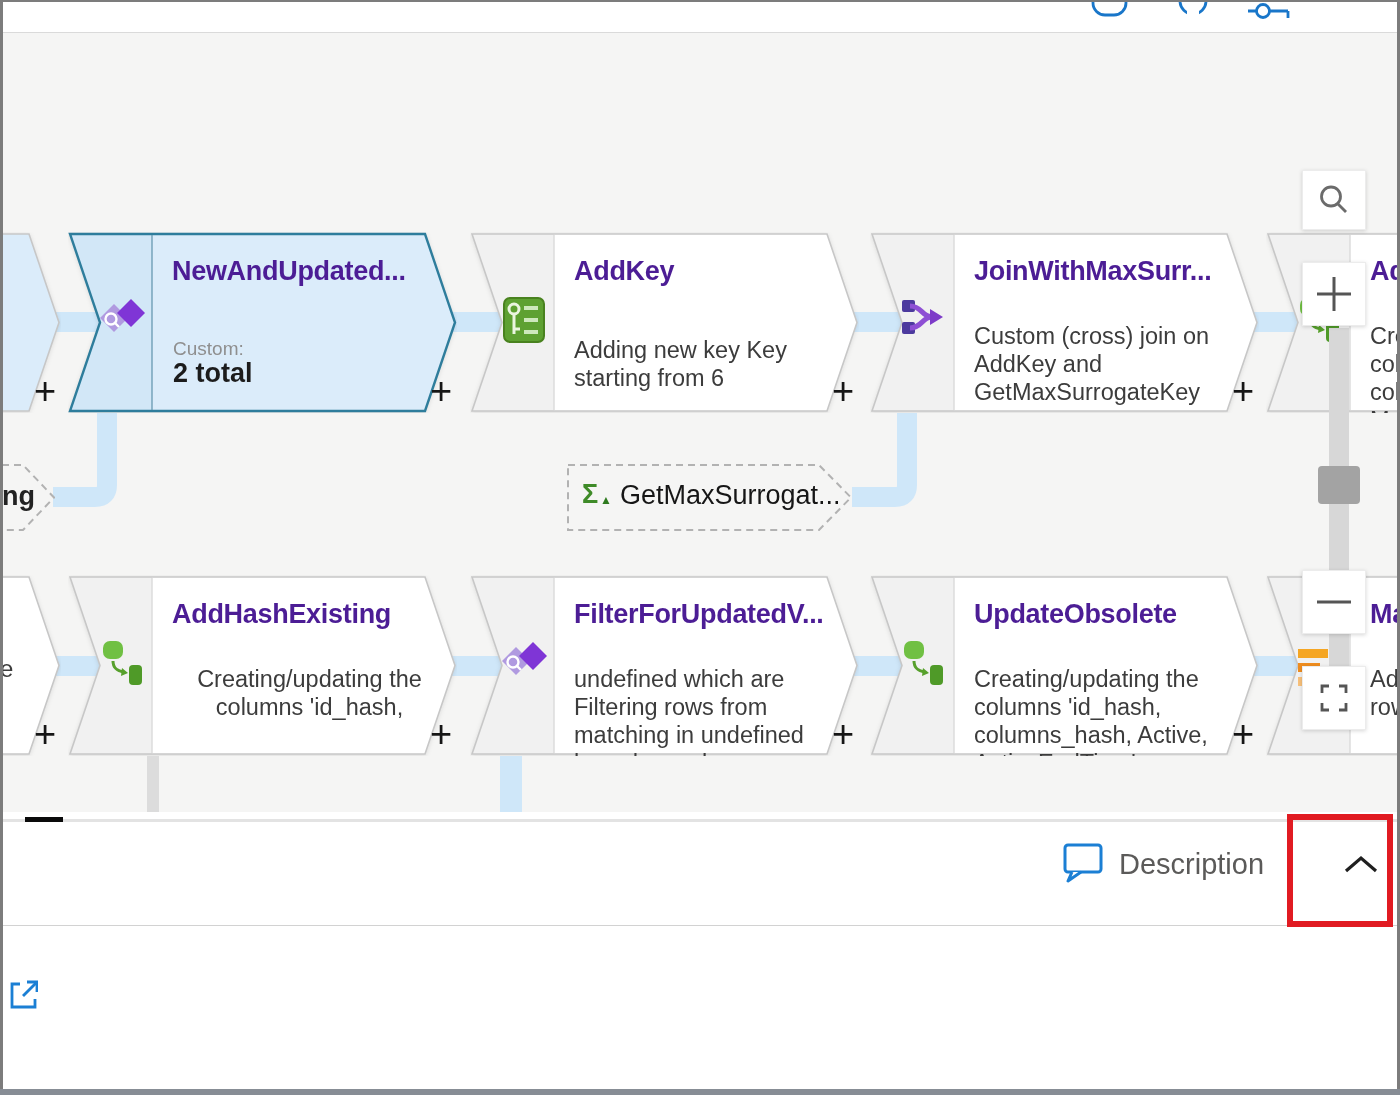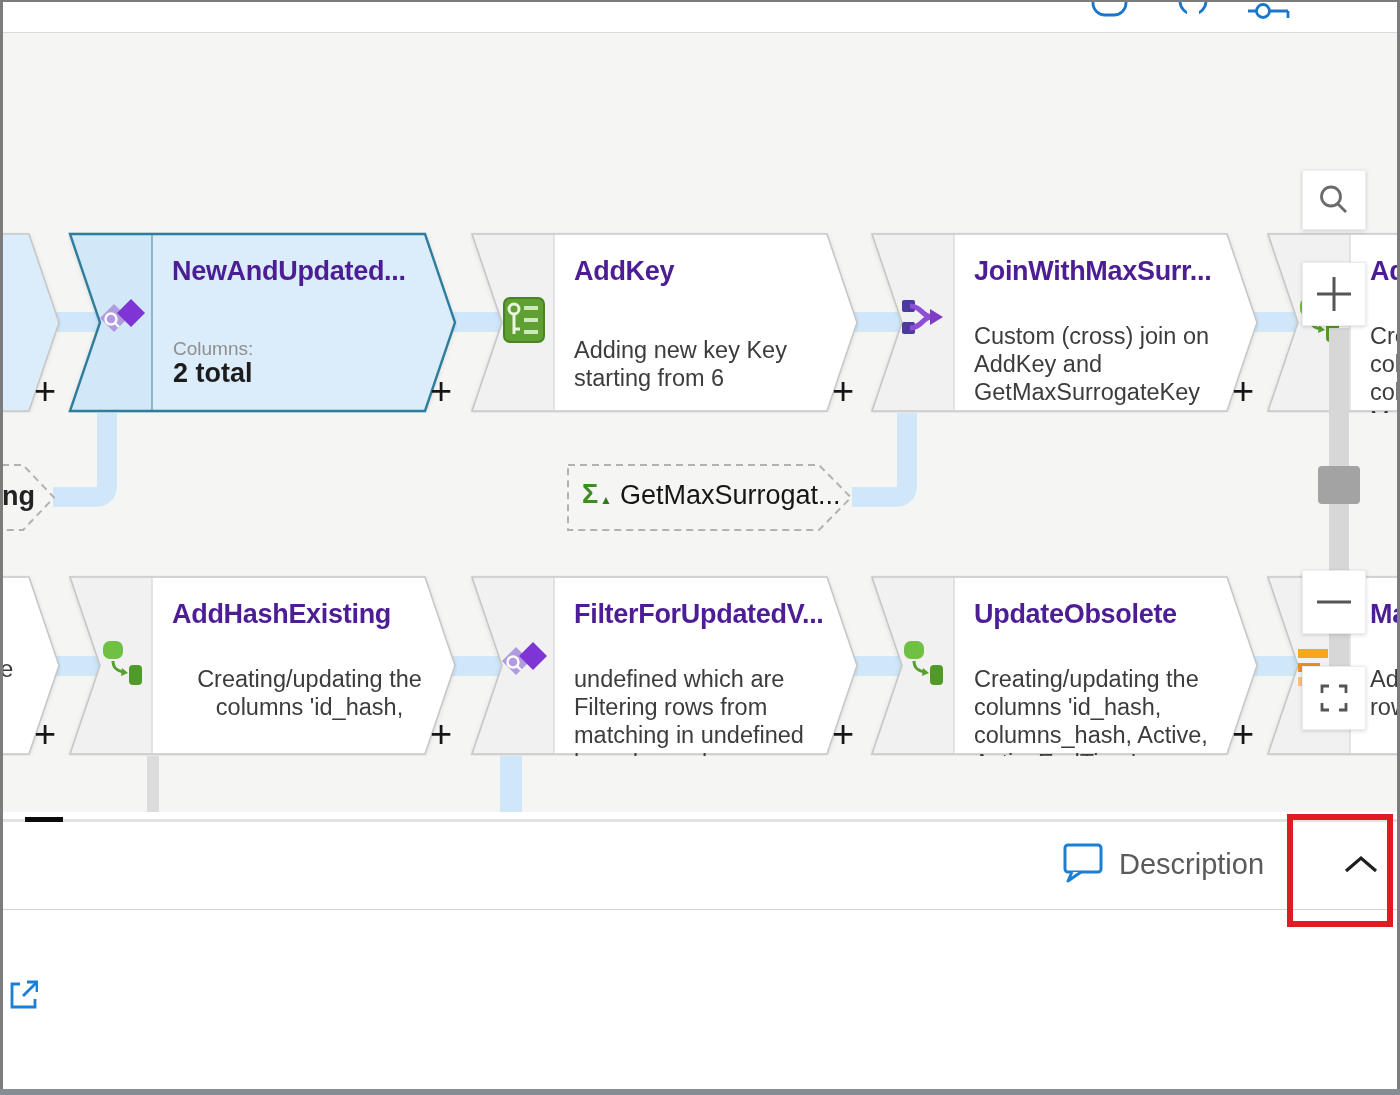--- a/index.html
+++ b/index.html
@@ -60,21 +60,21 @@
   .cbtn{position:absolute;left:1299px;width:64px;background:#fff;border:1px solid #ececec;
         box-shadow:0 1px 4px rgba(0,0,0,0.16);z-index:10;display:flex;align-items:center;
         justify-content:center;cursor:pointer;}
   .ztrack{position:absolute;left:1326px;top:295px;width:20px;height:345px;background:#d7d7d7;z-index:9;}
   .zhandle{position:absolute;left:1315px;top:433px;width:42px;height:38px;background:#a3a3a3;
            border-radius:4px;z-index:11;cursor:grab;}
 
   
   .hscroll-line{position:absolute;left:3px;top:819px;width:1394px;height:3px;background:#e3e3e3;}
   .hscroll-thumb{position:absolute;left:25px;top:817px;width:38px;height:7px;background:#0a0a0a;z-index:3;}
-  .desc-header{position:absolute;left:3px;top:822px;width:1394px;height:88px;background:#fff;
+  .desc-header{position:absolute;left:3px;top:822px;width:1394px;height:104px;background:#fff;
                border-bottom:1px solid #d2d2d2;z-index:4;}
   .desc-bubble{position:absolute;left:1059px;top:18px;}
   .desc-label{position:absolute;left:1116px;top:26px;font-size:29px;color:#5b5a59;}
   .desc-chevron{position:absolute;left:1335px;top:26px;width:46px;height:34px;display:flex;
                 align-items:center;justify-content:center;cursor:pointer;}
   .red-box{position:absolute;left:1287px;top:814px;width:106px;height:113px;border:6px solid #e11b22;
            z-index:40;background:transparent;}
   .launch{position:absolute;left:8px;top:977px;z-index:4;cursor:pointer;}
 </style>
 </head>
@@ -133,21 +133,21 @@
       </svg>
       <div class="n-icon">
         <svg width="46" height="44" viewBox="0 0 46 44">
           <path d="M14 8 L28 22 L14 36 L0 22 Z" fill="#b09ae0"></path>
           <path d="M31 3 L45 17 L31 31 L17 17 Z" fill="#7f35d6"></path>
           <circle cx="11" cy="23" r="5.5" fill="none" stroke="#ffffff" stroke-width="2.4"></circle>
           <line x1="15" y1="27" x2="19" y2="31" stroke="#ffffff" stroke-width="2.4"></line>
         </svg>
       </div>
       <div class="n-title">NewAndUpdated...</div>
-      <div class="n-cols-label">Columns:</div>
+      <div class="n-cols-label">Custom:</div>
       <div class="n-cols-value">2 total</div>
       <div class="n-plus">+</div>
     </div>
 
     <div class="node" style="left:467px;top:199px;">
       <svg class="nshape" width="389" height="181" viewBox="0 0 389 181">
         <polygon class="np-body" points="2,2 357,2 387,90.5 357,179 2,179 32,90.5"></polygon>
         <polygon class="np-icn" points="2,2 84,2 84,179 2,179 32,90.5"></polygon>
         <polygon class="np-border" points="2,2 357,2 387,90.5 357,179 2,179 32,90.5"></polygon>
         <line class="np-div" x1="84" y1="3" x2="84" y2="178"></line>

